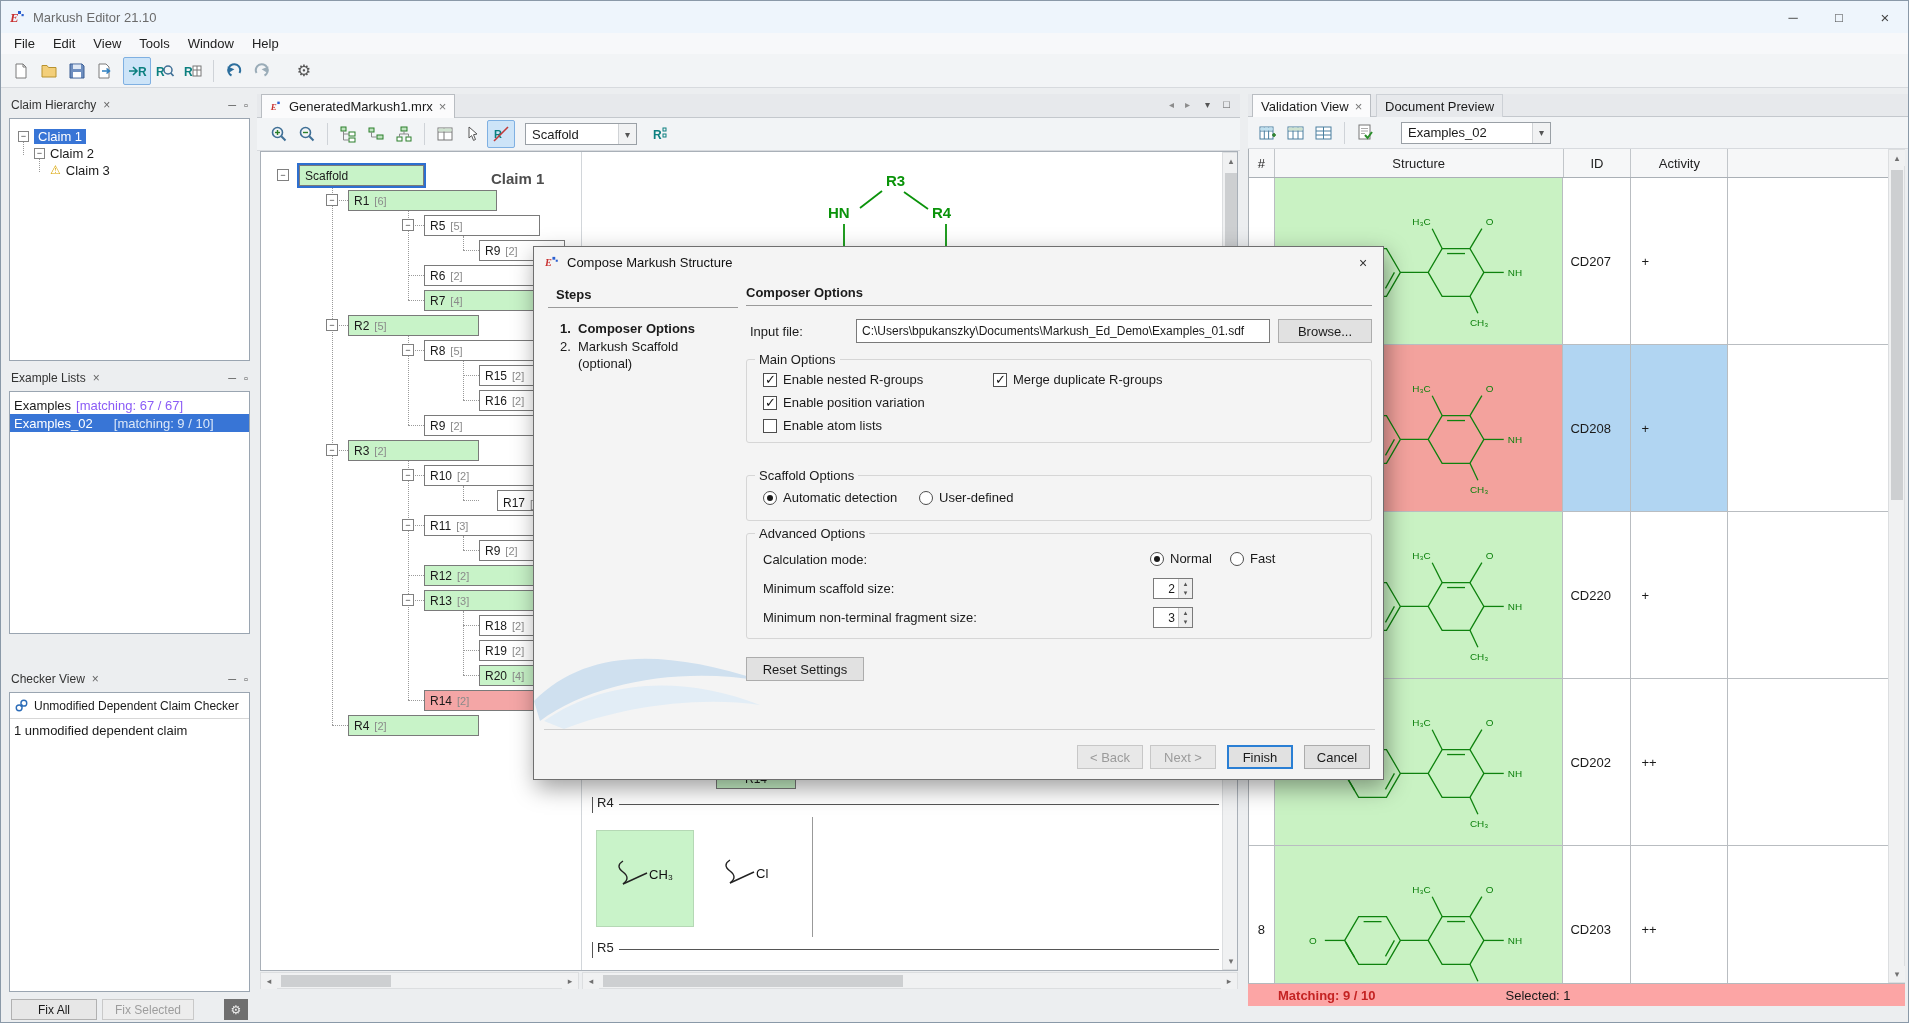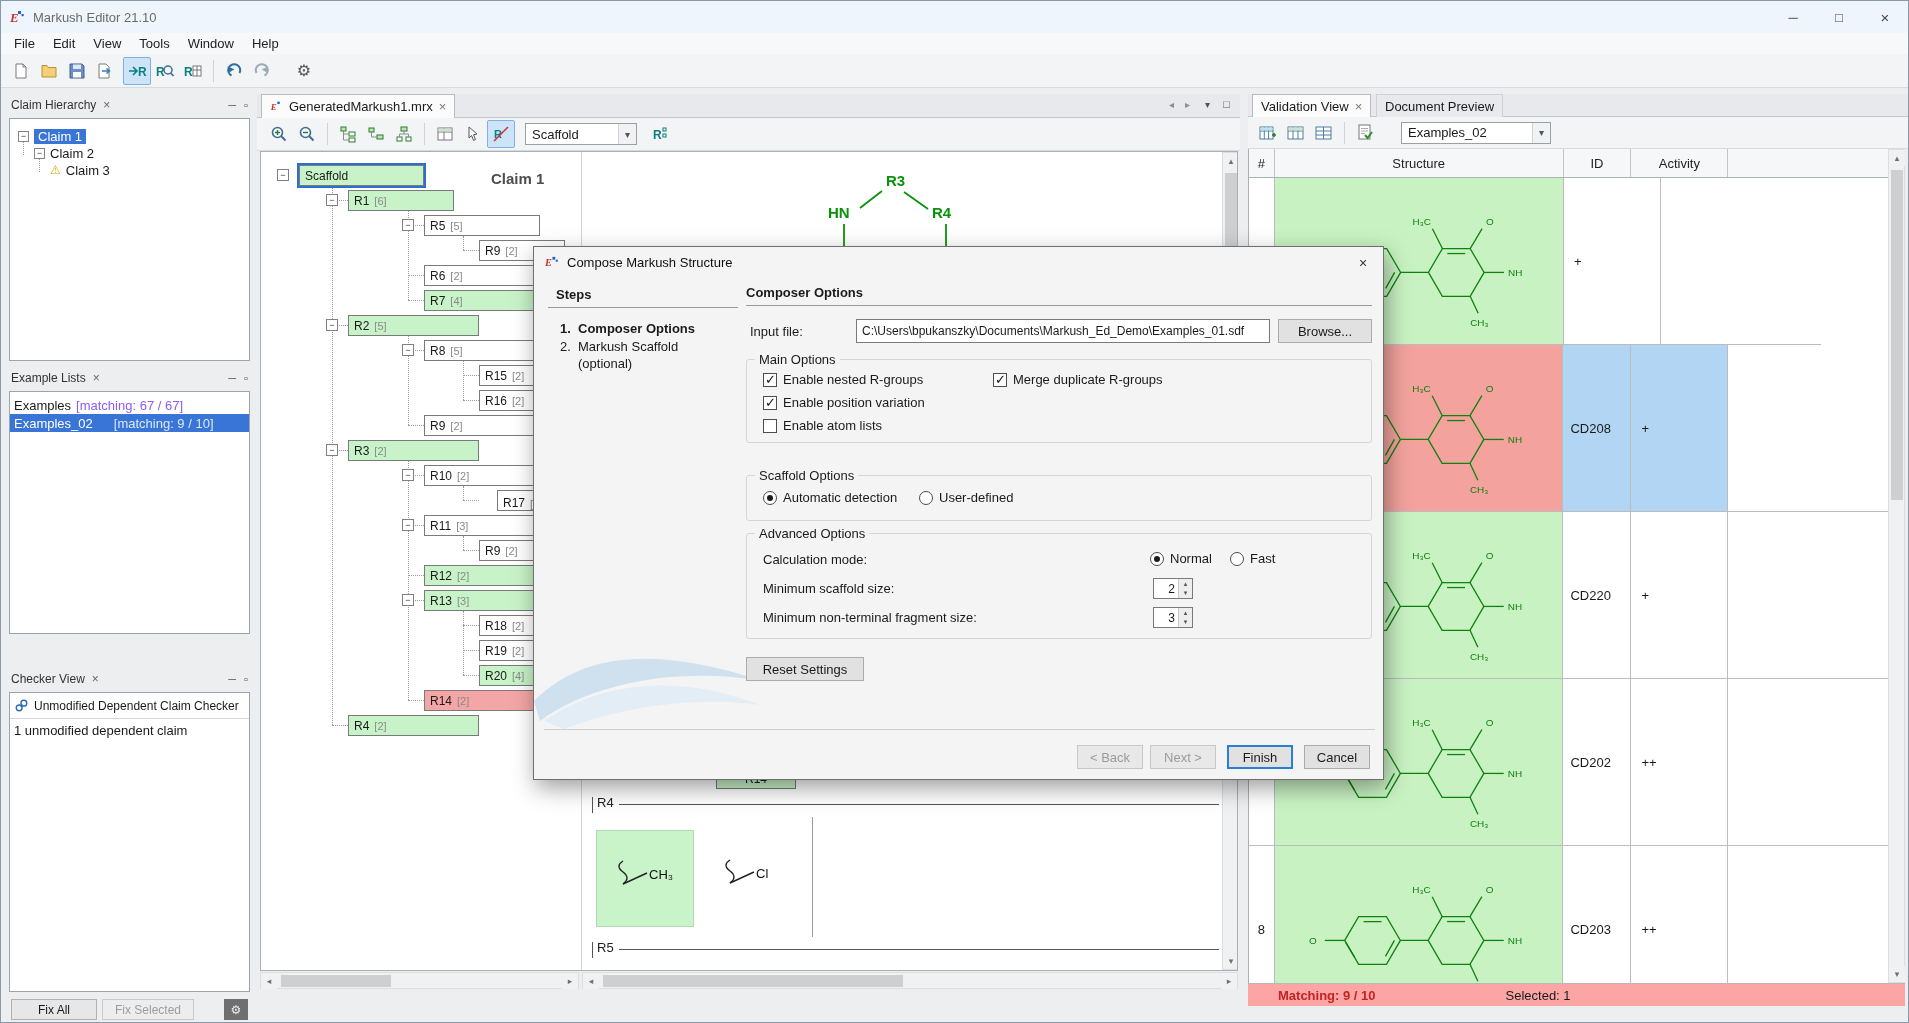--- a/index.html
+++ b/index.html
@@ -388,21 +388,21 @@
         <div class="conn h" style="left: 202px; top: 398px; width: 16px;"></div>
         <div class="expander" style="left: 141px; top: 367px;">−</div>
         <div class="conn v" style="left: 202px; top: 459px; height: 64px;"></div>
         <div class="conn h" style="left: 202px; top: 473px; width: 16px;"></div>
         <div class="conn h" style="left: 202px; top: 498px; width: 16px;"></div>
         <div class="conn h" style="left: 202px; top: 523px; width: 16px;"></div>
         <div class="expander" style="left: 141px; top: 442px;">−</div>
         <div class="tree-node green selected" style="left: 38px; top: 13px; width: 125px;">
           <span>Scaffold</span>
         </div>
-        <div class="tree-node green" style="left: 87px; top: 38px; width: 106px;">
+        <div class="tree-node green" style="left: 87px; top: 38px; width: 149px;">
           <span>R1</span>
           <span class="tn-count">[6]</span>
         </div>
         <div class="tree-node white" style="left: 163px; top: 63px; width: 116px;">
           <span>R5</span>
           <span class="tn-count">[5]</span>
         </div>
         <div class="tree-node white" style="left: 218px; top: 88px; width: 86px;">
           <span>R9</span>
           <span class="tn-count">[2]</span>
@@ -615,20 +615,21 @@
                 <path d="M210 95 L230 95"></path>
                 <path d="M196 119 L204 136"></path>
               </g>
               <text x="34" y="99">O</text>
               <text x="138" y="47">H₃C</text>
               <text x="212" y="47">O</text>
               <text x="234" y="99">NH</text>
               <text x="196" y="149">CH₃</text>
             </svg>
           </div>
+          <div class="vcell c-id">CD207</div>
           <div class="vcell c-act">+</div>
           <div class="vcell c-fill" style="border-right:none"></div>
         </div>
 
         <div class="vrow pink sel">
           <div class="vcell c-num"></div>
           <div class="vcell c-struct">
             <svg class="mol" width="289" height="166" viewBox="0 0 289 167">
               <g class="b">
                 <path d="M70 95 L84 71 L112 71 L126 95 L112 119 L84 119 Z"></path>

